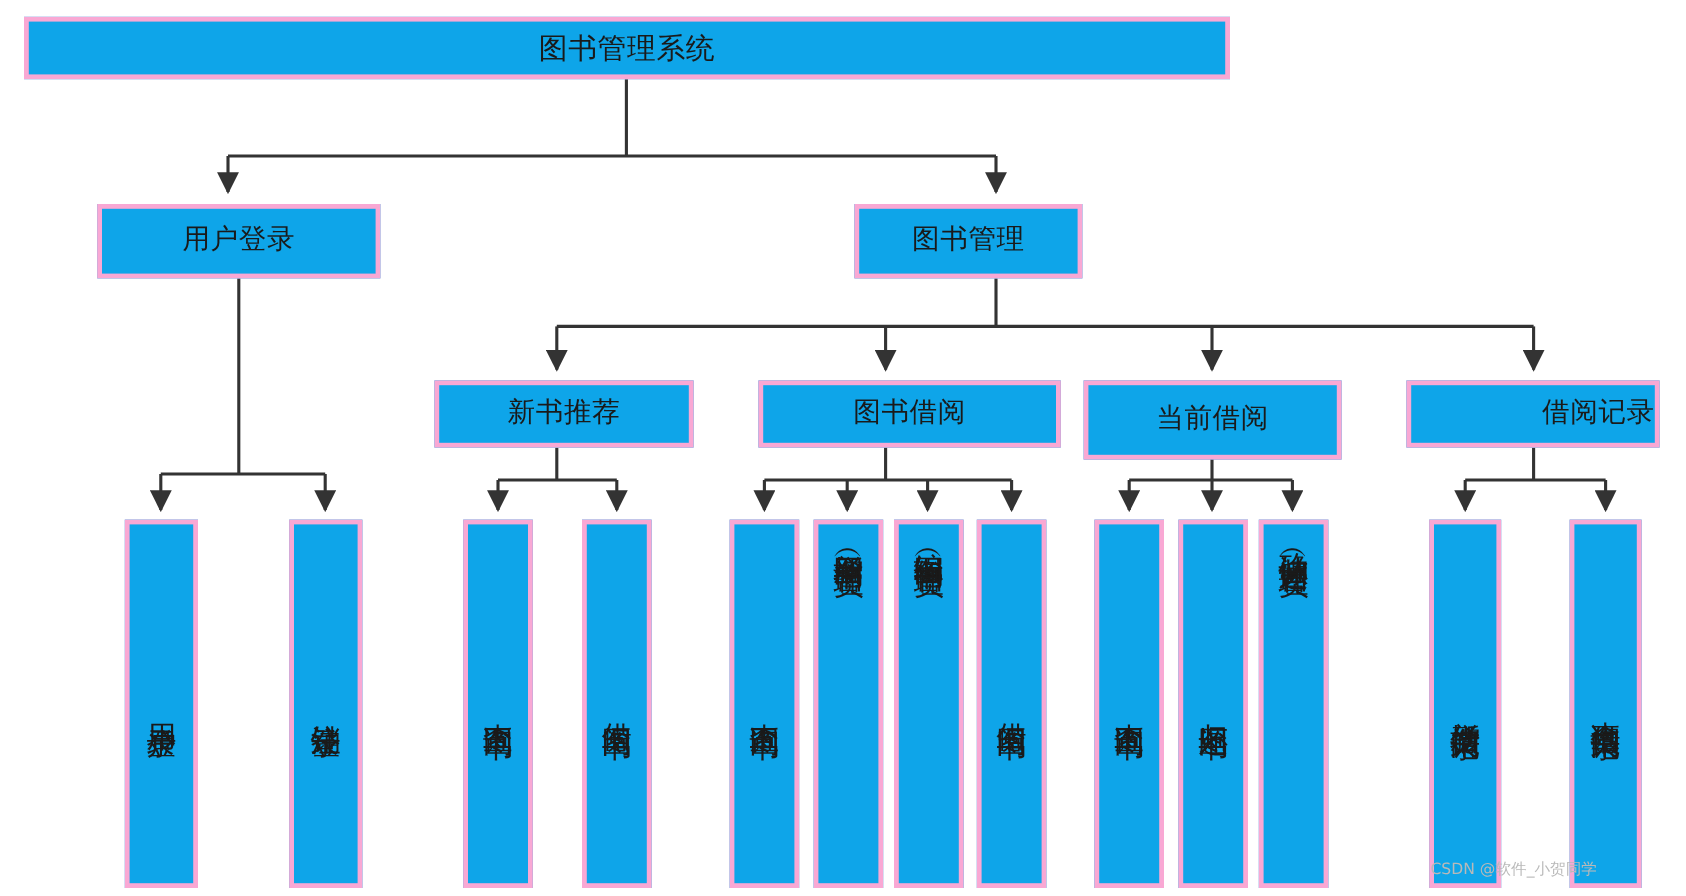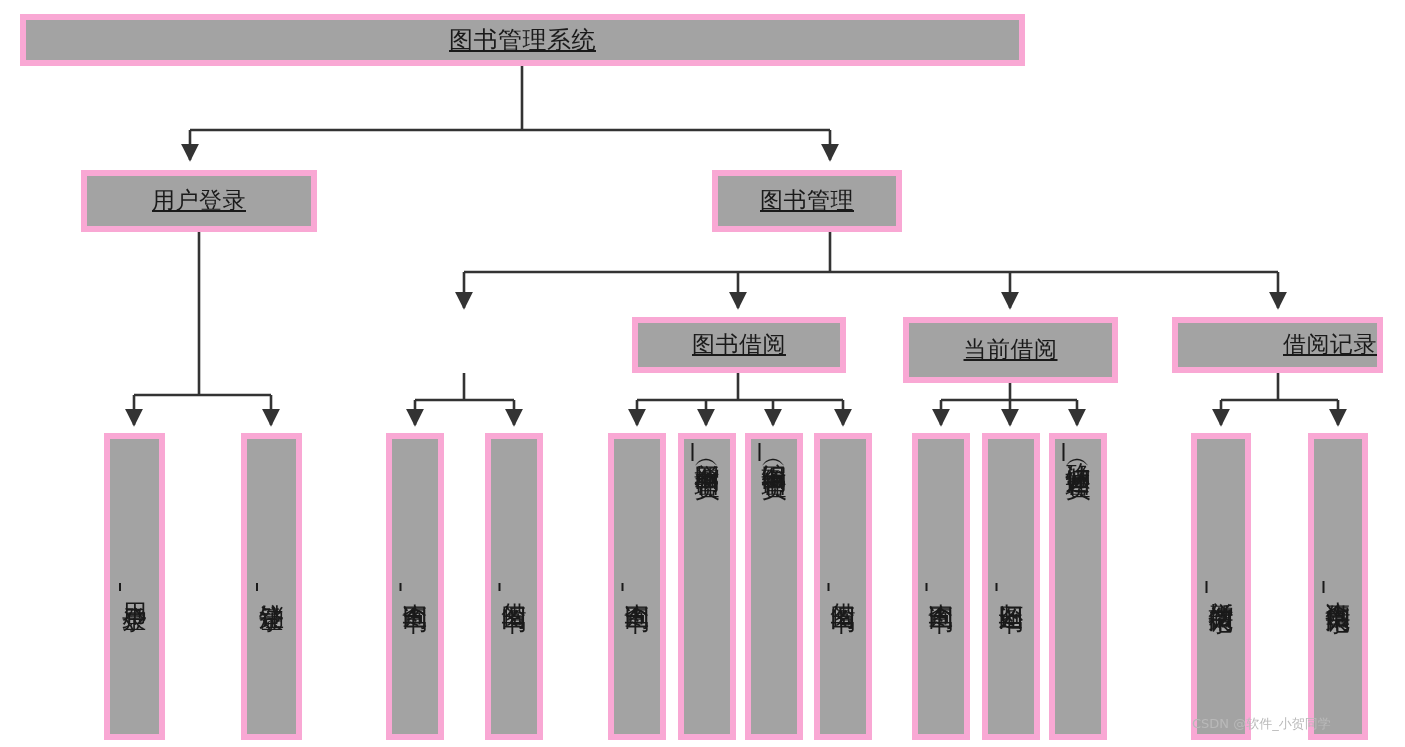--- a/index.html
+++ b/index.html
@@ -21,28 +21,27 @@
     position: absolute;
     left: 0;
     top: 0;
     width: 1405px;
     height: 747px;
     pointer-events: none;
   }
   .node {
     position: absolute;
     box-sizing: border-box;
-    background: #a3a3a3;
-    border: 6px solid #f9a8d4;
+    background: #0ea5e9;
+    border: 4px solid #f9a8d4;
     display: flex;
     align-items: center;
     justify-content: center;
     color: #1a1a1a;
     z-index: 2;
-    text-decoration: underline;
   }
   .node .label {
     display: block;
     text-align: center;
     line-height: 1.12;
     letter-spacing: 0.5px;
   }
   
   .node.horiz .label {
     font-size: 23px;
@@ -142,21 +141,24 @@
     <span class="label">图书管理系统</span>
   </div>
 
   <div class="node horiz" style="left:81px; top:170px; width:236px; height:62px;">
     <span class="label">用户登录</span>
   </div>
   <div class="node horiz" style="left:712px; top:170px; width:190px; height:62px;">
     <span class="label">图书管理</span>
   </div>
 
-  <div class="node horiz" style="left:632px; top:317px; width:214px; height:56px;">
+  <div class="node horiz" style="left:362px; top:317px; width:216px; height:56px;">
+    <span class="label">新书推荐</span>
+  </div>
+  <div class="node horiz" style="left:632px; top:317px; width:252px; height:56px;">
     <span class="label">图书借阅</span>
   </div>
   <div class="node horiz" style="left:903px; top:317px; width:215px; height:66px;">
     <span class="label">当前借阅</span>
   </div>
   <div class="node horiz" style="left:1172px; top:317px; width:211px; height:56px;justify-content:flex-end;">
     <span class="label">借阅记录</span>
   </div>
 
   <div class="node vert center" style="left:104px; top:433px; width:61px; height:307px;">

